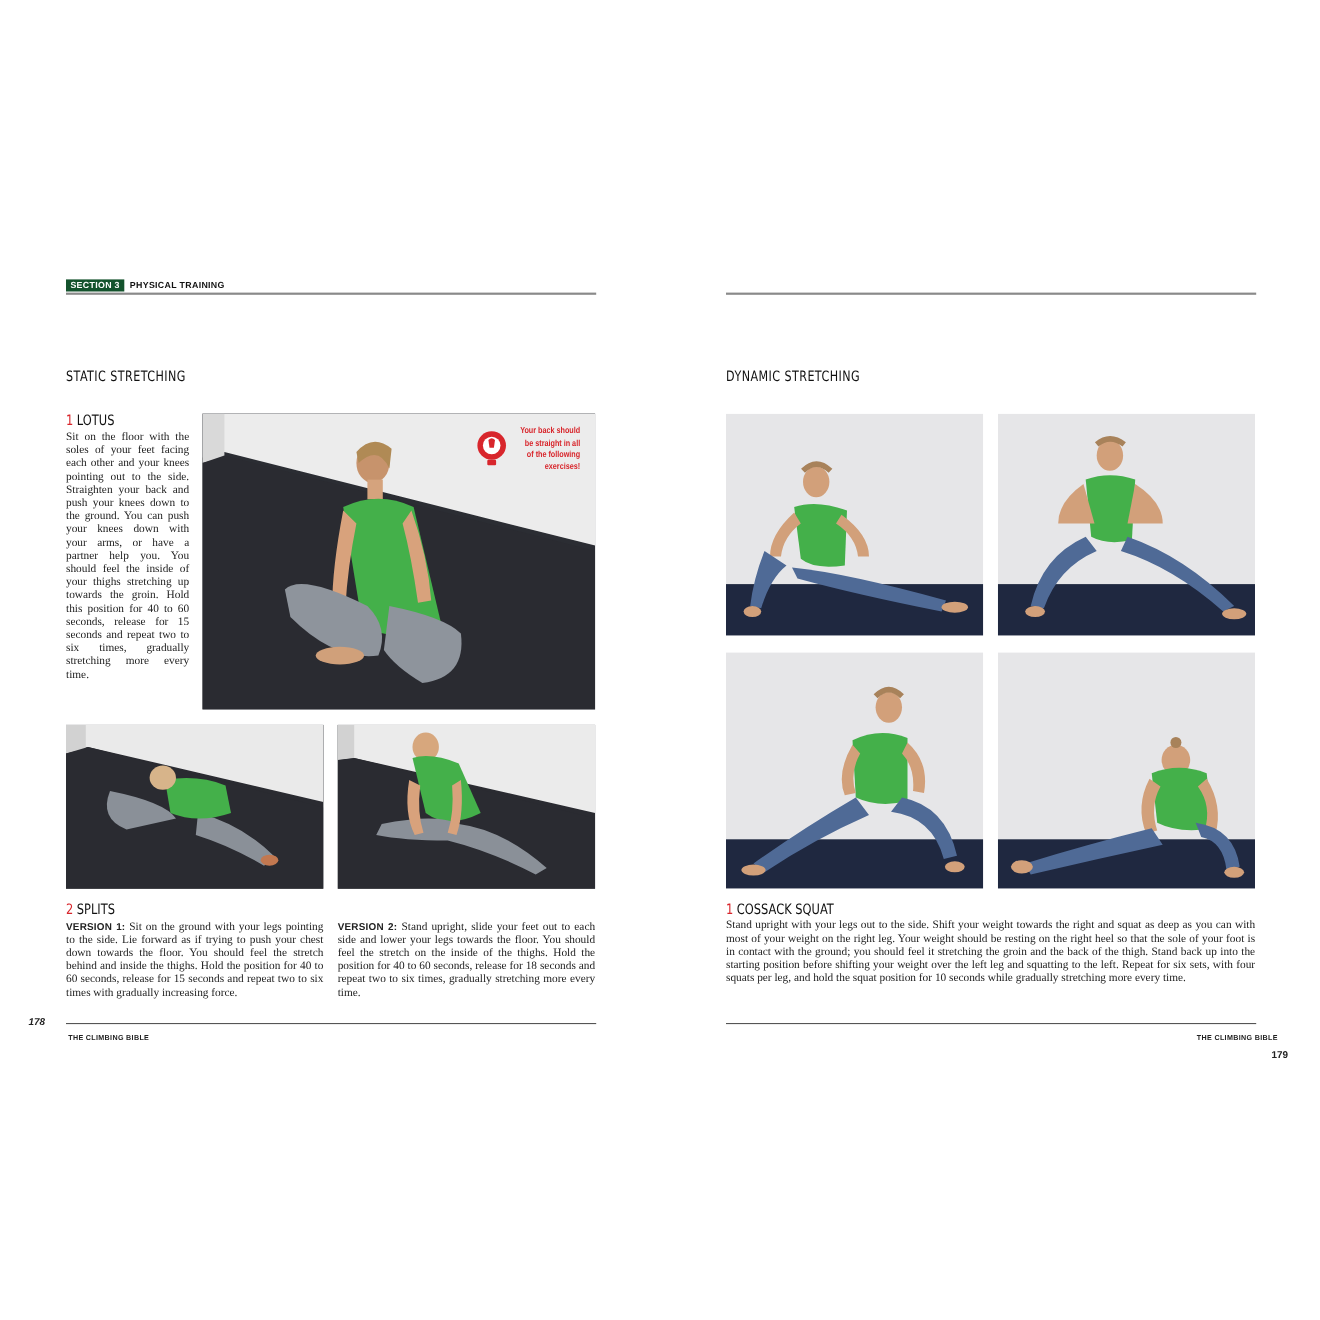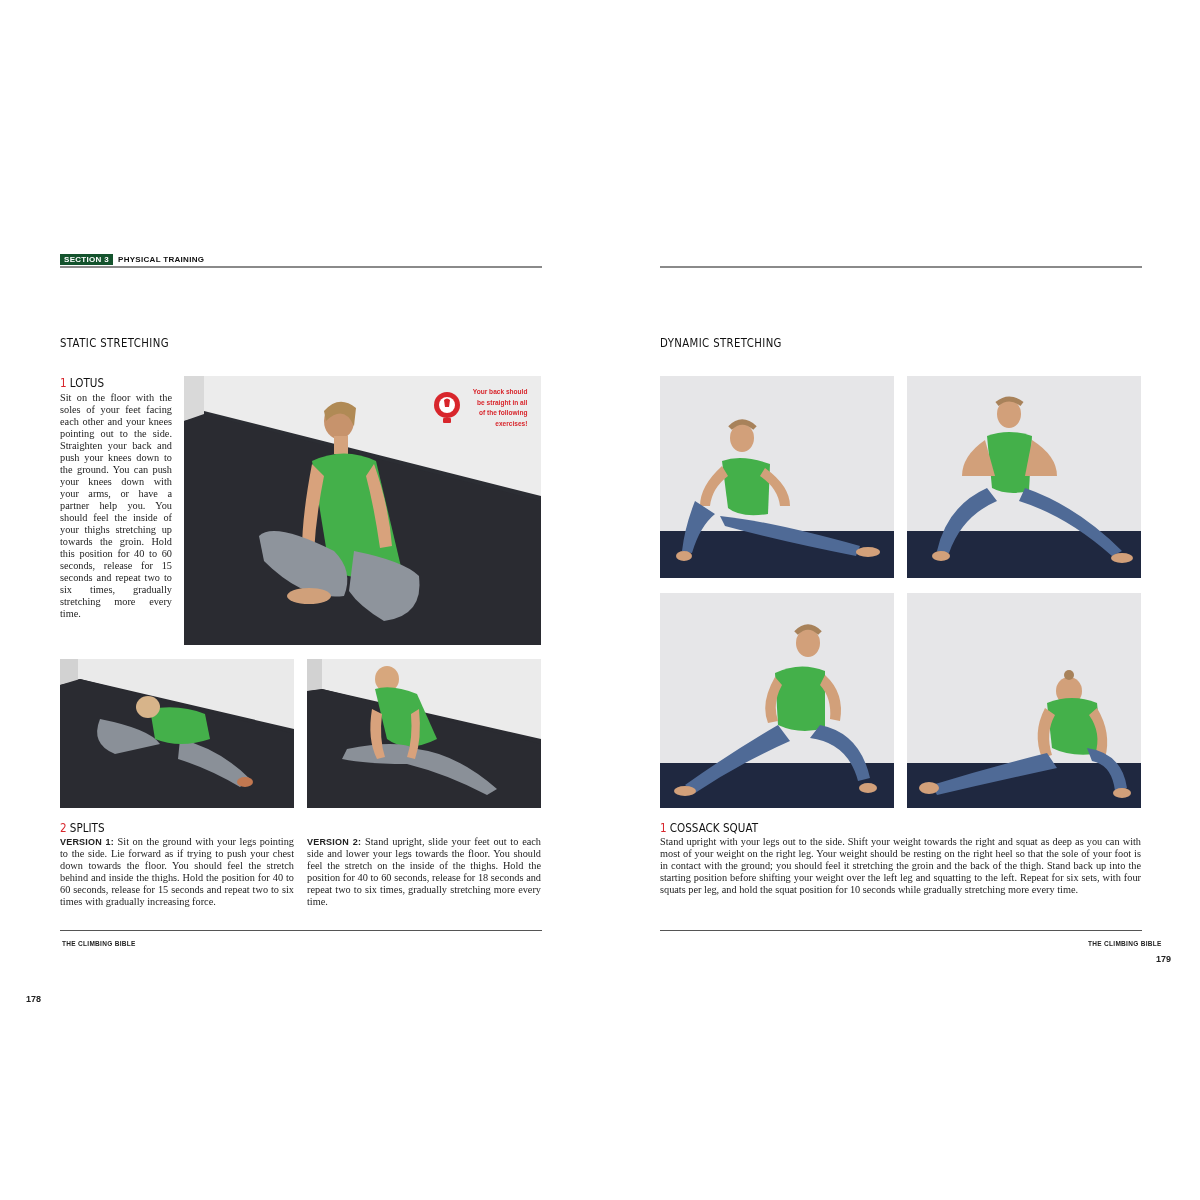--- a/index.html
+++ b/index.html
@@ -95,21 +95,21 @@
     </svg>
   </div>
 
   <div class="item-head" style="left:60px; top:820px;">
     <span class="num">2</span><span>SPLITS</span>
   </div>
   <div class="body-text" style="left:60px; top:836px; width:234px;"><b>VERSION 1:</b> <span>Sit on the ground with your legs pointing to the side. Lie forward as if trying to push your chest down towards the floor. You should feel the stretch behind and inside the thighs. Hold the position for 40 to 60 seconds, release for 15 seconds and repeat two to six times with gradually increasing force.</span></div>
   <div class="body-text" style="left:307px; top:836px; width:234px;"><b>VERSION 2:</b> <span>Stand upright, slide your feet out to each side and lower your legs towards the floor. You should feel the stretch on the inside of the thighs. Hold the position for 40 to 60 seconds, release for 18 seconds and repeat two to six times, gradually stretching more every time.</span></div>
 
   <div class="rule-thin" style="left:60px; top:930px; width:482px;"></div>
-  <span class="folio-num" style="left:26px; top:994px;">178</span>
+  <span class="folio-num" style="left:26px; top:924px;font-style:italic;">178</span>
   <span class="folio-title" style="left:62px; top:940px;">THE CLIMBING BIBLE</span>
 </div>
 
 <div>
   <div class="rule" style="left:660px; top:266px; width:482px;"></div>
 
   <div class="section-title" style="left:660px; top:335px;">DYNAMIC STRETCHING</div>
 
   <div class="photo" style="left:660px; top:376px; width:234px; height:202px;">
     <svg width="234" height="202" viewBox="0 0 234 202">

